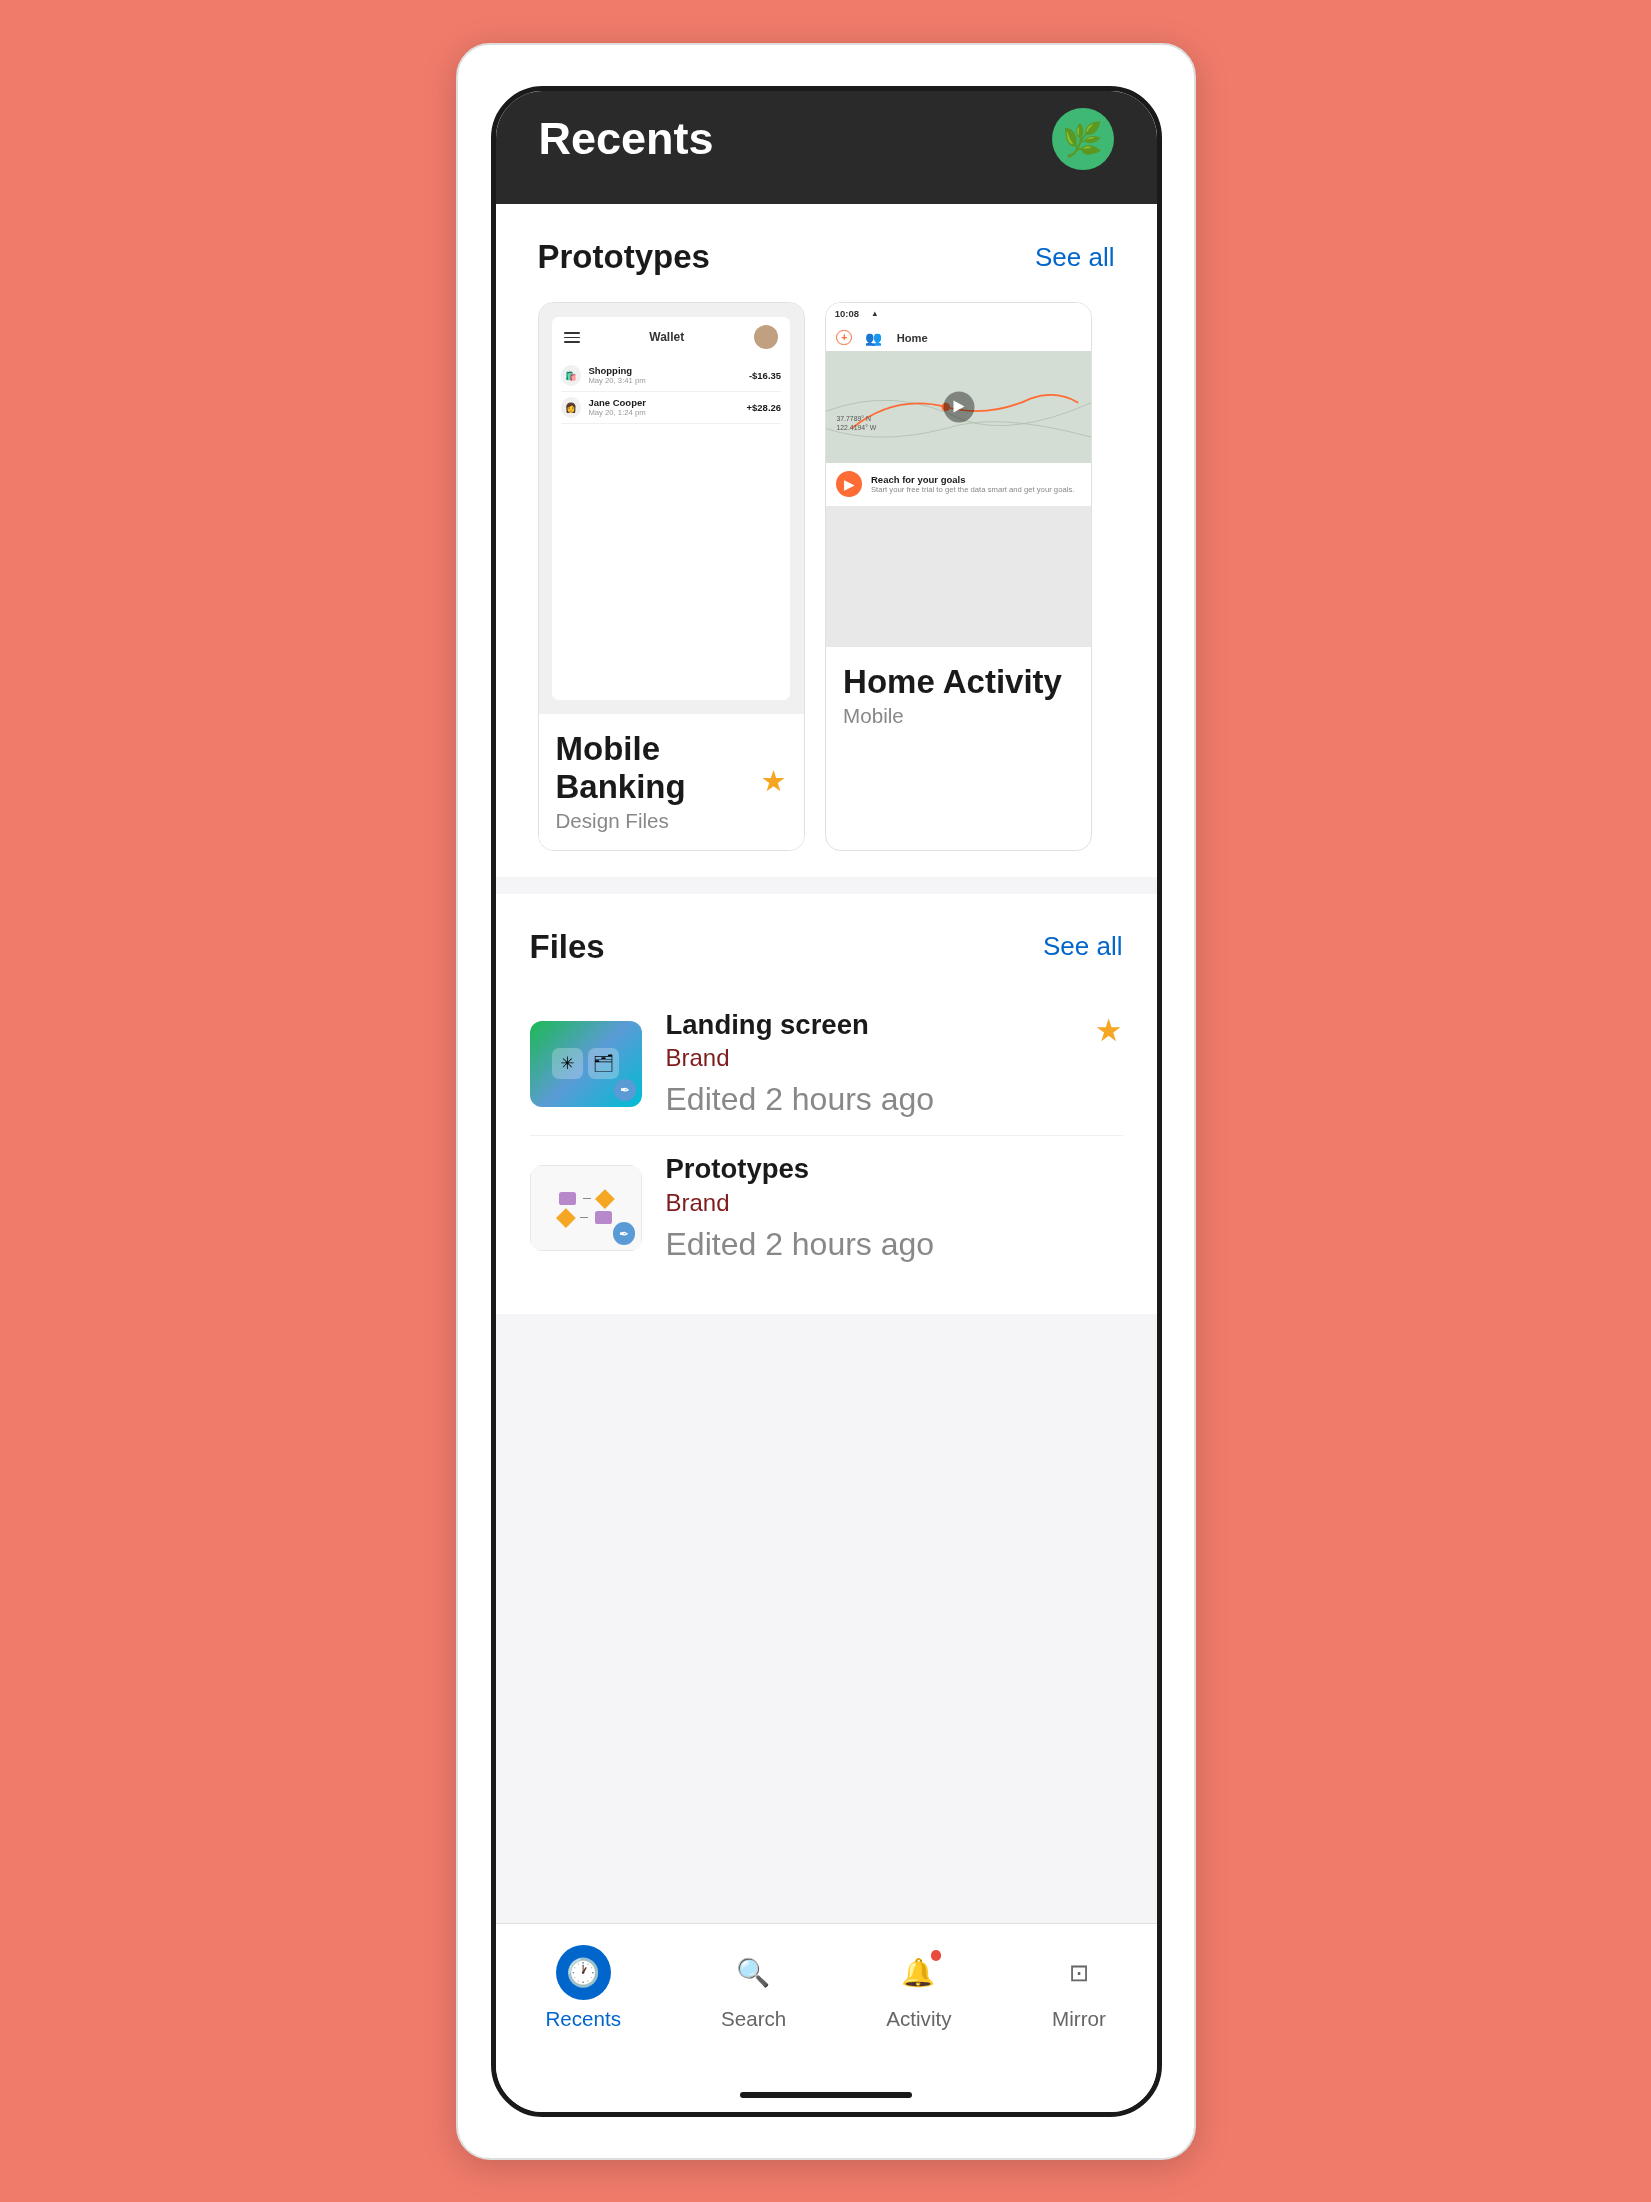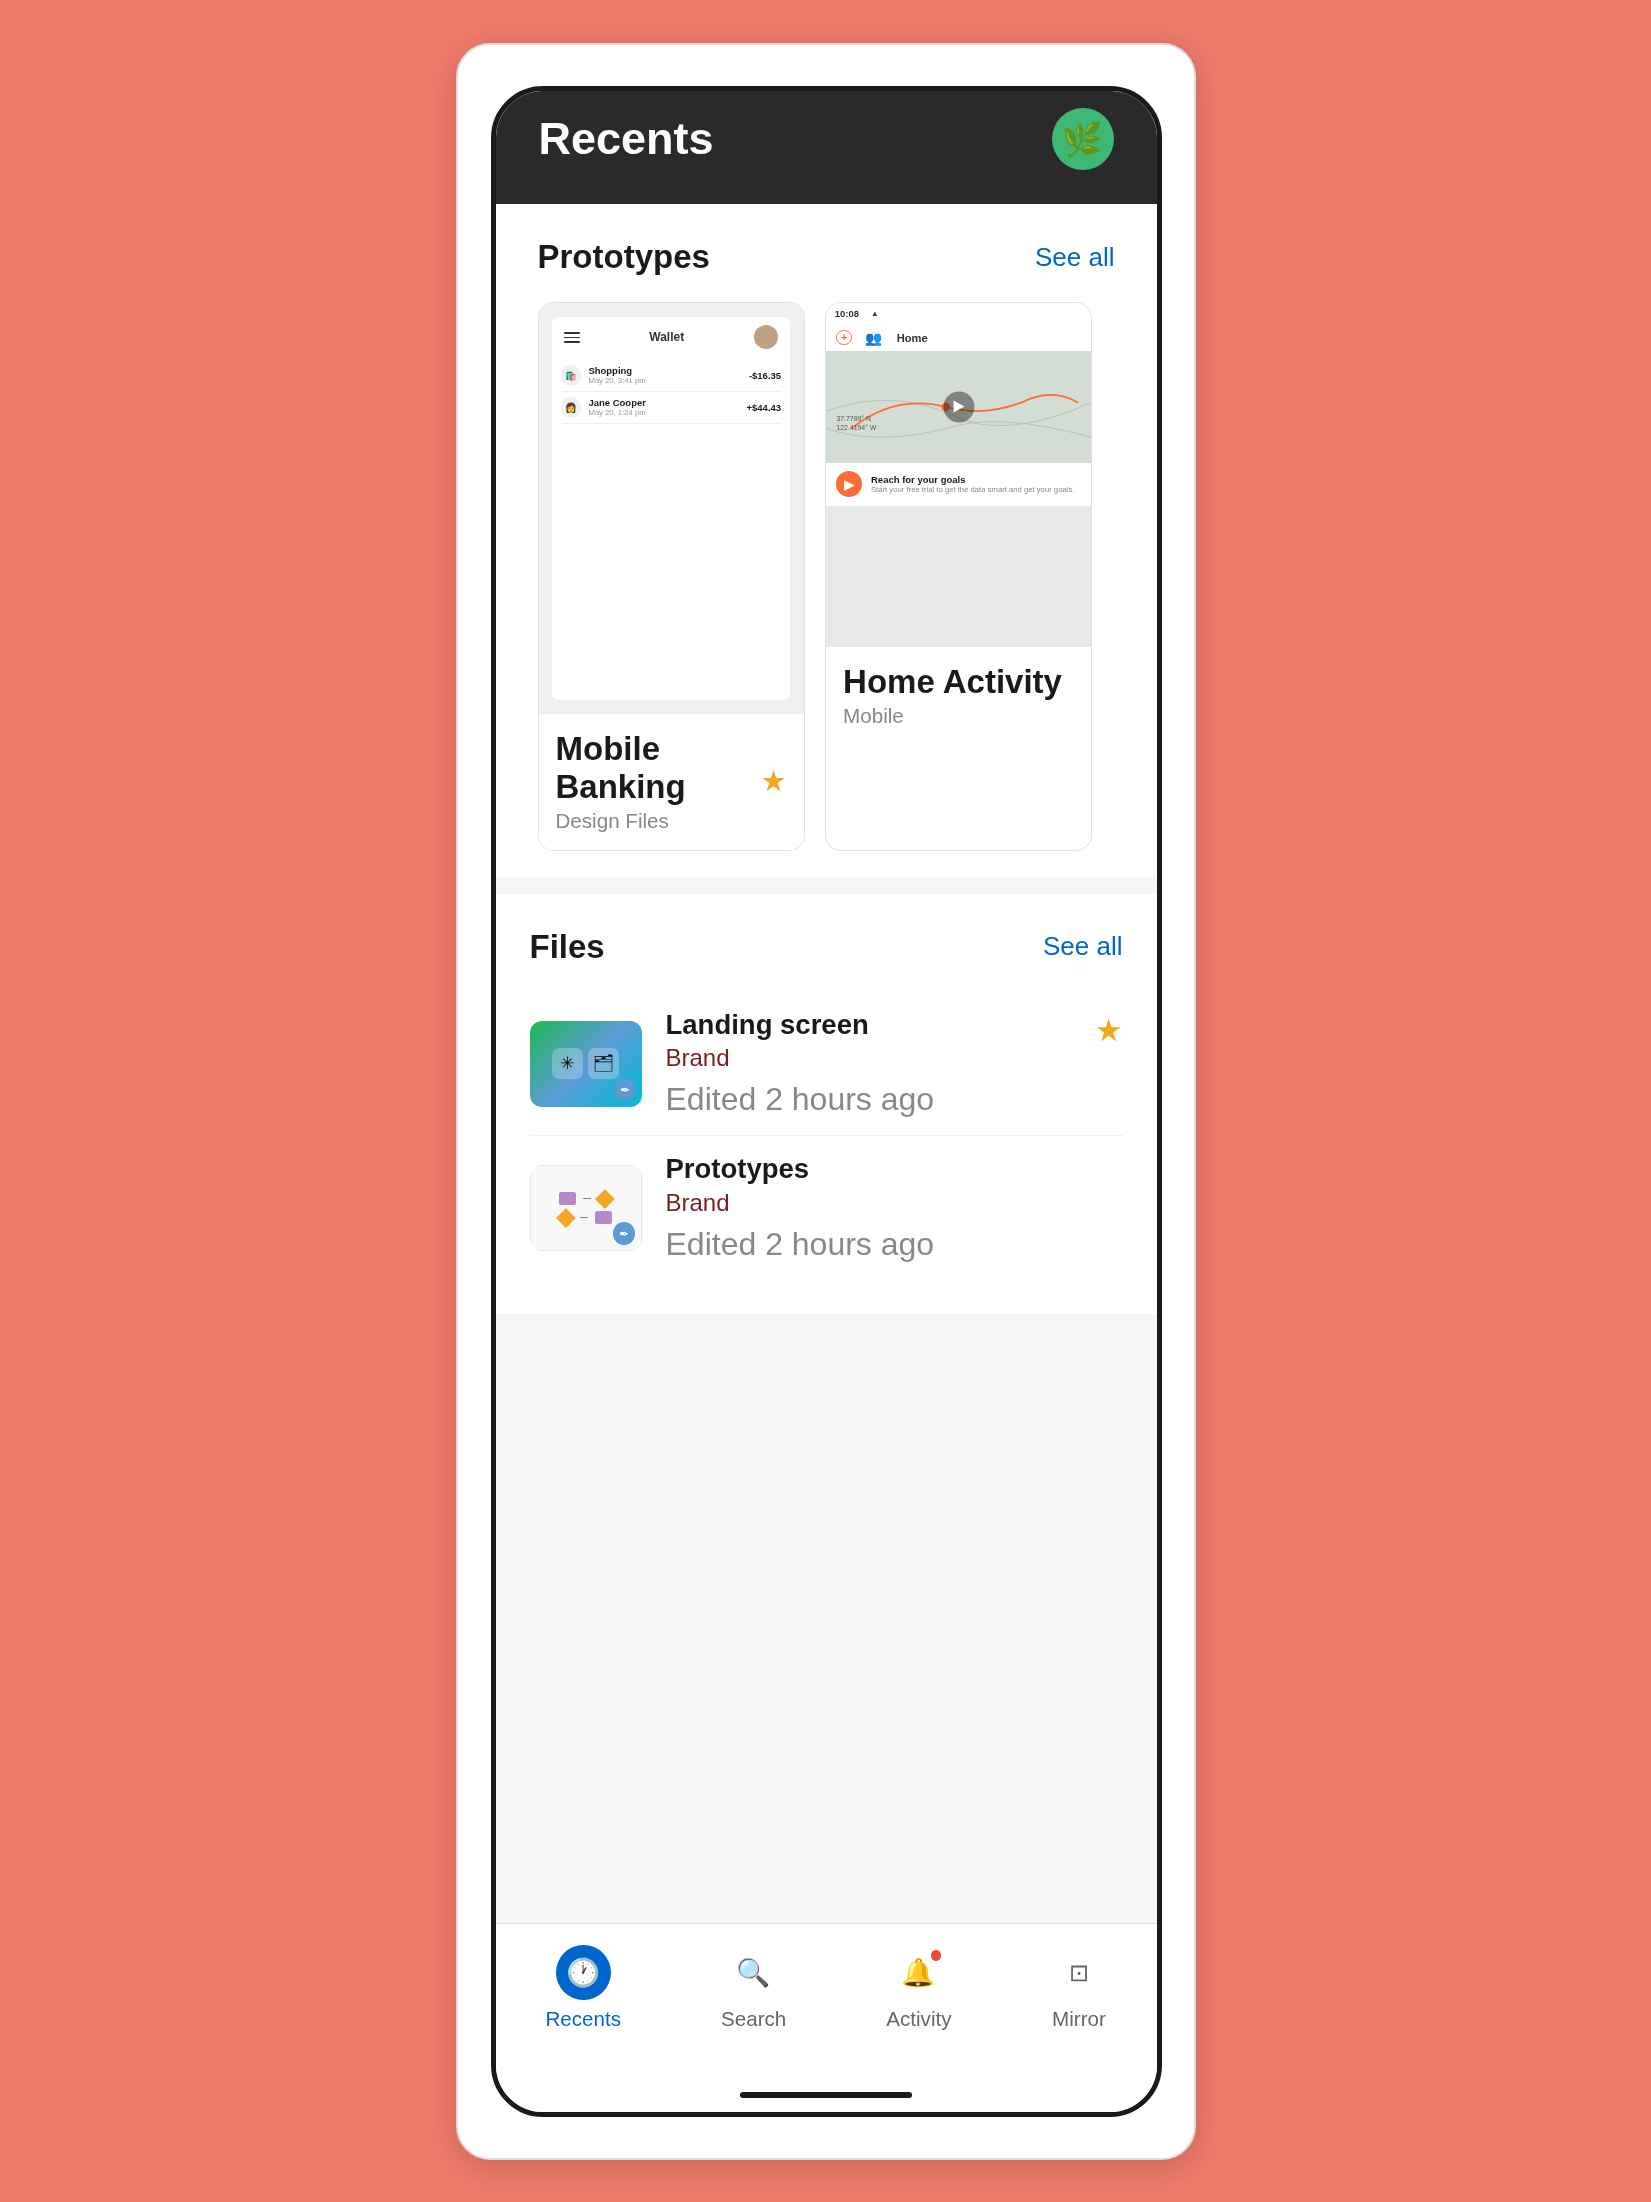--- a/index.html
+++ b/index.html
@@ -817,21 +817,21 @@
                     <div class="trans-amount negative">-$16.35</div>
                   </div>
                   <div class="transaction-item">
                     <div class="trans-left">
                       <div class="trans-icon">👩</div>
                       <div>
                         <div class="trans-name">Jane Cooper</div>
                         <div class="trans-date">May 20, 1:24 pm</div>
                       </div>
                     </div>
-                    <div class="trans-amount positive">+$44.43</div>
+                    <div class="trans-amount positive">+$28.26</div>
                   </div>
                 </div>
               </div>
             </div>
 
             <div class="proto-card-footer">
               <div class="proto-card-meta">
                 <div>
                   <div class="proto-card-name">Mobile Banking</div>
                   <div class="proto-card-sub">Design Files</div>

